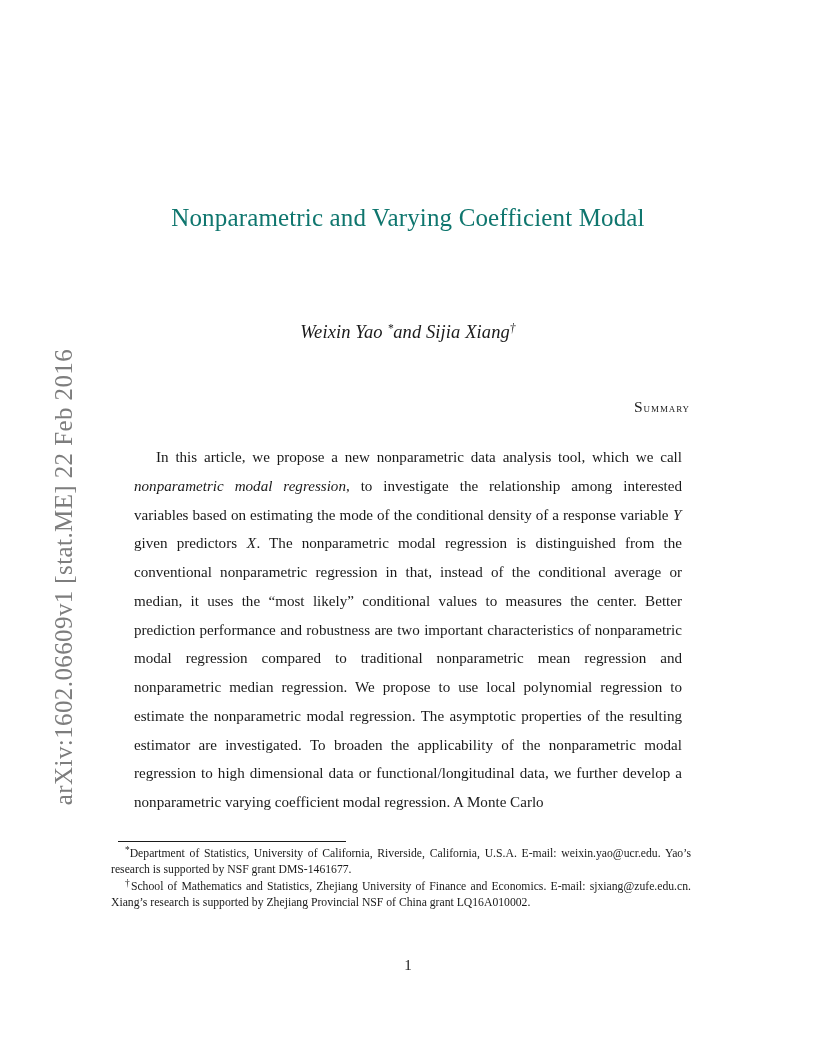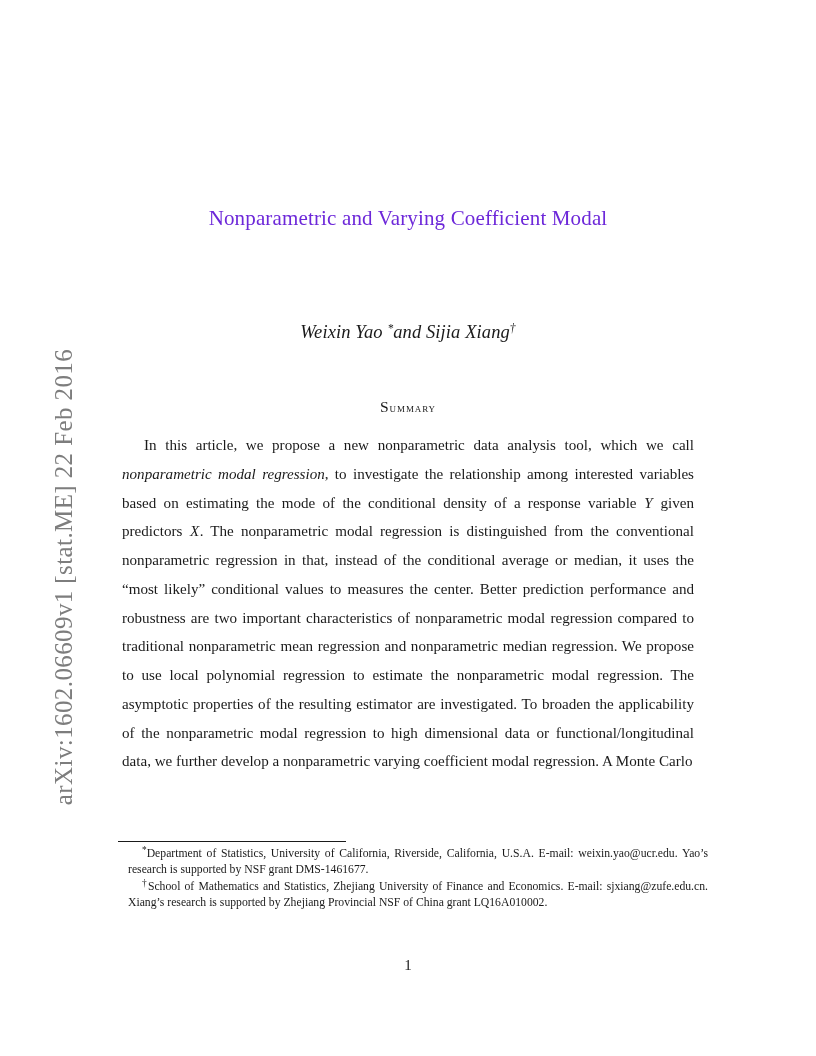--- a/index.html
+++ b/index.html
@@ -40,24 +40,24 @@
 
   
   .title-block {
     position: absolute;
     left: 118px;
     top: 190px;
     width: 580px;
     text-align: center;
   }
   .title-line {
-    font-size: 21px;
+    font-size: 25px;
     line-height: 56px;
     letter-spacing: 0.15px;
-    color: #6d28d9;
+    color: #0f766e;
   }
 
   
   .authors {
     position: absolute;
     left: 118px;
     top: 322px;
     width: 580px;
     text-align: center;
     font-size: 18.5px;
@@ -67,24 +67,24 @@
   .authors sup {
     font-size: 0.62em;
     vertical-align: 0.52em;
     line-height: 0;
   }
   .authors .star { margin-right: 0px; }
 
   
   .summary-heading {
     position: absolute;
-    left: 118px;
+    left: 110px;
     top: 398px;
     width: 580px;
-    text-align: center;
+    text-align: right;
     font-size: 12.2px;
     font-variant: small-caps;
     letter-spacing: 0.9px;
   }
   .summary-heading .first {
     font-size: 15.6px;
   }
 
   
   .abstract {
@@ -92,42 +92,42 @@
     left: 118px;
     top: 427px;
     width: 580px;
     font-size: 15.1px;
     line-height: 28.75px;
     text-align: justify;
     text-justify: inter-word;
     color: #1a1a1a;
   }
   .abstract p {
-    margin: 4px;
+    margin: 16px;
     text-indent: 22px;
   }
   .abstract i { font-style: italic; }
   .abstract .mathvar {
     font-family: "Liberation Serif", "DejaVu Serif", serif;
     font-style: italic;
     padding: 0 0.5px;
   }
 
   
   .footnote-rule {
     position: absolute;
     left: 118px;
     top: 841px;
     width: 228px;
     height: 1px;
     background: #1a1a1a;
   }
   .footnotes {
     position: absolute;
-    left: 128px;
+    left: 111px;
     top: 846px;
     width: 580px;
     font-size: 11.7px;
     line-height: 16.4px;
     text-align: justify;
     text-justify: inter-word;
     color: #1a1a1a;
   }
   .footnotes p {
     margin: 0;

